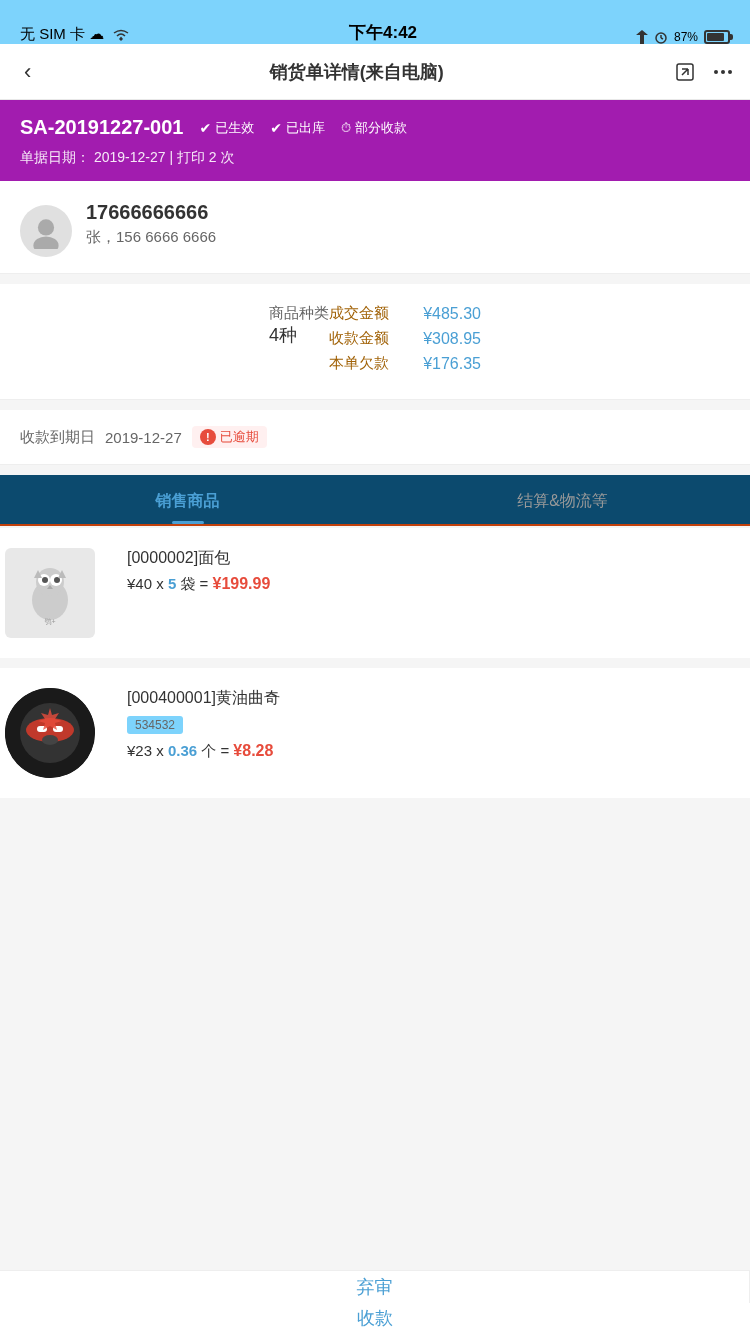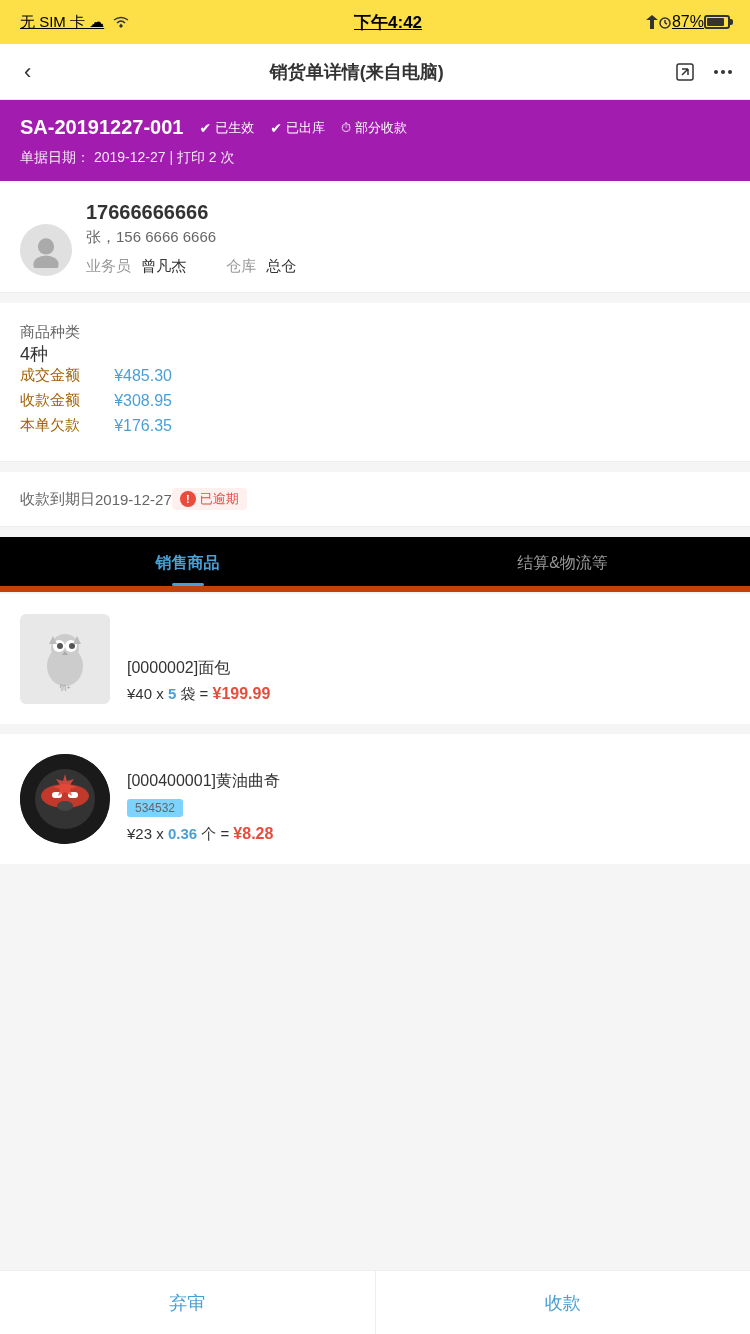--- a/index.html
+++ b/index.html
@@ -9,32 +9,31 @@
       background: #f5f5f5;
       width: 750px;
       min-height: 1334px;
       position: relative;
       overflow-x: hidden;
     }
 
     
     .status-bar {
       height: 44px;
-      background: #fde047;
-      display: flex;
-      align-items: center;
+      background: #7dd3fc;
+      display: flex;
+      align-items: flex-end;
       justify-content: space-between;
       padding: 0 20px;
       font-size: 15px;
       font-weight: 500;
-      text-decoration: underline;
     }
     .status-left { display: flex; align-items: center; gap: 8px; }
     .status-center { font-size: 17px; font-weight: 600; }
-    .status-right { display: flex; align-items: center; font-size: 16px; }
+    .status-right { display: flex; align-items: center; gap: 6px; font-size: 12px; }
     .battery-icon {
       width: 26px; height: 14px;
       border: 2px solid #333;
       border-radius: 3px;
       position: relative;
       display: inline-flex;
       align-items: center;
       padding: 1px;
     }
     .battery-icon::after {
@@ -157,21 +156,20 @@
     .summary-section {
       background: #fff;
       padding: 20px 20px;
       margin-top: 10px;
       border-bottom: 1px solid #eee;
     }
     .summary-grid {
       display: flex;
       justify-content: center;
       align-items: flex-start;
-      flex-direction: column;
     }
     .summary-left { font-size: 15px; color: #666; }
     .summary-count { font-size: 18px; color: #333; font-weight: 500; }
     .summary-right { text-align: right; }
     .summary-row {
       display: flex;
       justify-content: flex-end;
       align-items: center;
       gap: 12px;
       margin-bottom: 6px;
@@ -180,20 +178,21 @@
     .summary-row-label { color: #a16207; }
     .summary-row-value { color: #4a9fd4; font-weight: 500; font-size: 16px; min-width: 80px; text-align: right; }
 
     
     .due-section {
       background: #fff;
       padding: 16px 20px;
       margin-top: 10px;
       display: flex;
       align-items: center;
+      gap: 10px;
       font-size: 15px;
       color: #666;
       border-bottom: 1px solid #eee;
     }
     .overdue-badge {
       background: #fff0f0;
       color: #e74c3c;
       border-radius: 4px;
       padding: 2px 8px;
       font-size: 13px;
@@ -209,23 +208,23 @@
       display: inline-flex;
       align-items: center;
       justify-content: center;
       color: #fff;
       font-size: 11px;
       font-weight: 700;
     }
 
     
     .tabs-section {
-      background: #000000;
+      background: #0c4a6e;
       margin-top: 10px;
-      border-bottom: 6px solid #c2410c;
+      border-bottom: 2px solid #c2410c;
     }
     .tabs {
       display: flex;
     }
     .tab {
       flex: 1;
       text-align: center;
       padding: 16px 0 12px;
       font-size: 16px;
       cursor: pointer;
@@ -248,24 +247,24 @@
       border-radius: 2px;
     }
 
     
     .product-list {
       background: #f5f5f5;
     }
     .product-item {
       background: #fff;
       margin-bottom: 10px;
-      padding: 20px 20px;
-      display: flex;
-      align-items: flex-end;
-      gap: 17px;
+      padding: 20px 5px;
+      display: flex;
+      align-items: flex-start;
+      gap: 32px;
     }
     .product-thumb {
       width: 90px;
       height: 90px;
       background: #f0f0f0;
       border-radius: 6px;
       flex-shrink: 0;
       display: flex;
       align-items: center;
       justify-content: center;
@@ -297,20 +296,21 @@
     
     .bottom-bar {
       position: fixed;
       bottom: 0;
       left: 0;
       width: 750px;
       height: 64px;
       background: #fff;
       border-top: 1px solid #eee;
       display: flex;
+      flex-direction: column;
     }
     .bottom-btn {
       flex: 1;
       display: flex;
       align-items: center;
       justify-content: center;
       font-size: 18px;
       cursor: pointer;
       color: #4a9fd4;
     }
@@ -411,30 +411,20 @@
 <div class="customer-section">
   <div class="avatar">
     <svg viewBox="0 0 40 40">
       <circle cx="20" cy="16" r="9" fill="#aaa"></circle>
       <ellipse cx="20" cy="36" rx="14" ry="10" fill="#aaa"></ellipse>
     </svg>
   </div>
   <div class="customer-info">
     <div class="customer-name">17666666666</div>
     <div class="customer-phone">张，156 6666 6666</div>
-    <div class="customer-meta">
-      <div>
-        <span class="meta-label">业务员</span>
-        <span class="meta-value" style="margin-left:6px">曾凡杰</span>
-      </div>
-      <div>
-        <span class="meta-label">仓库</span>
-        <span class="meta-value" style="margin-left:6px">总仓</span>
-      </div>
-    </div>
   </div>
 </div>
 
 <div class="summary-section">
   <div class="summary-grid">
     <div class="summary-left">
       <div>商品种类</div>
       <div class="summary-count">4种</div>
     </div>
     <div class="summary-right">

